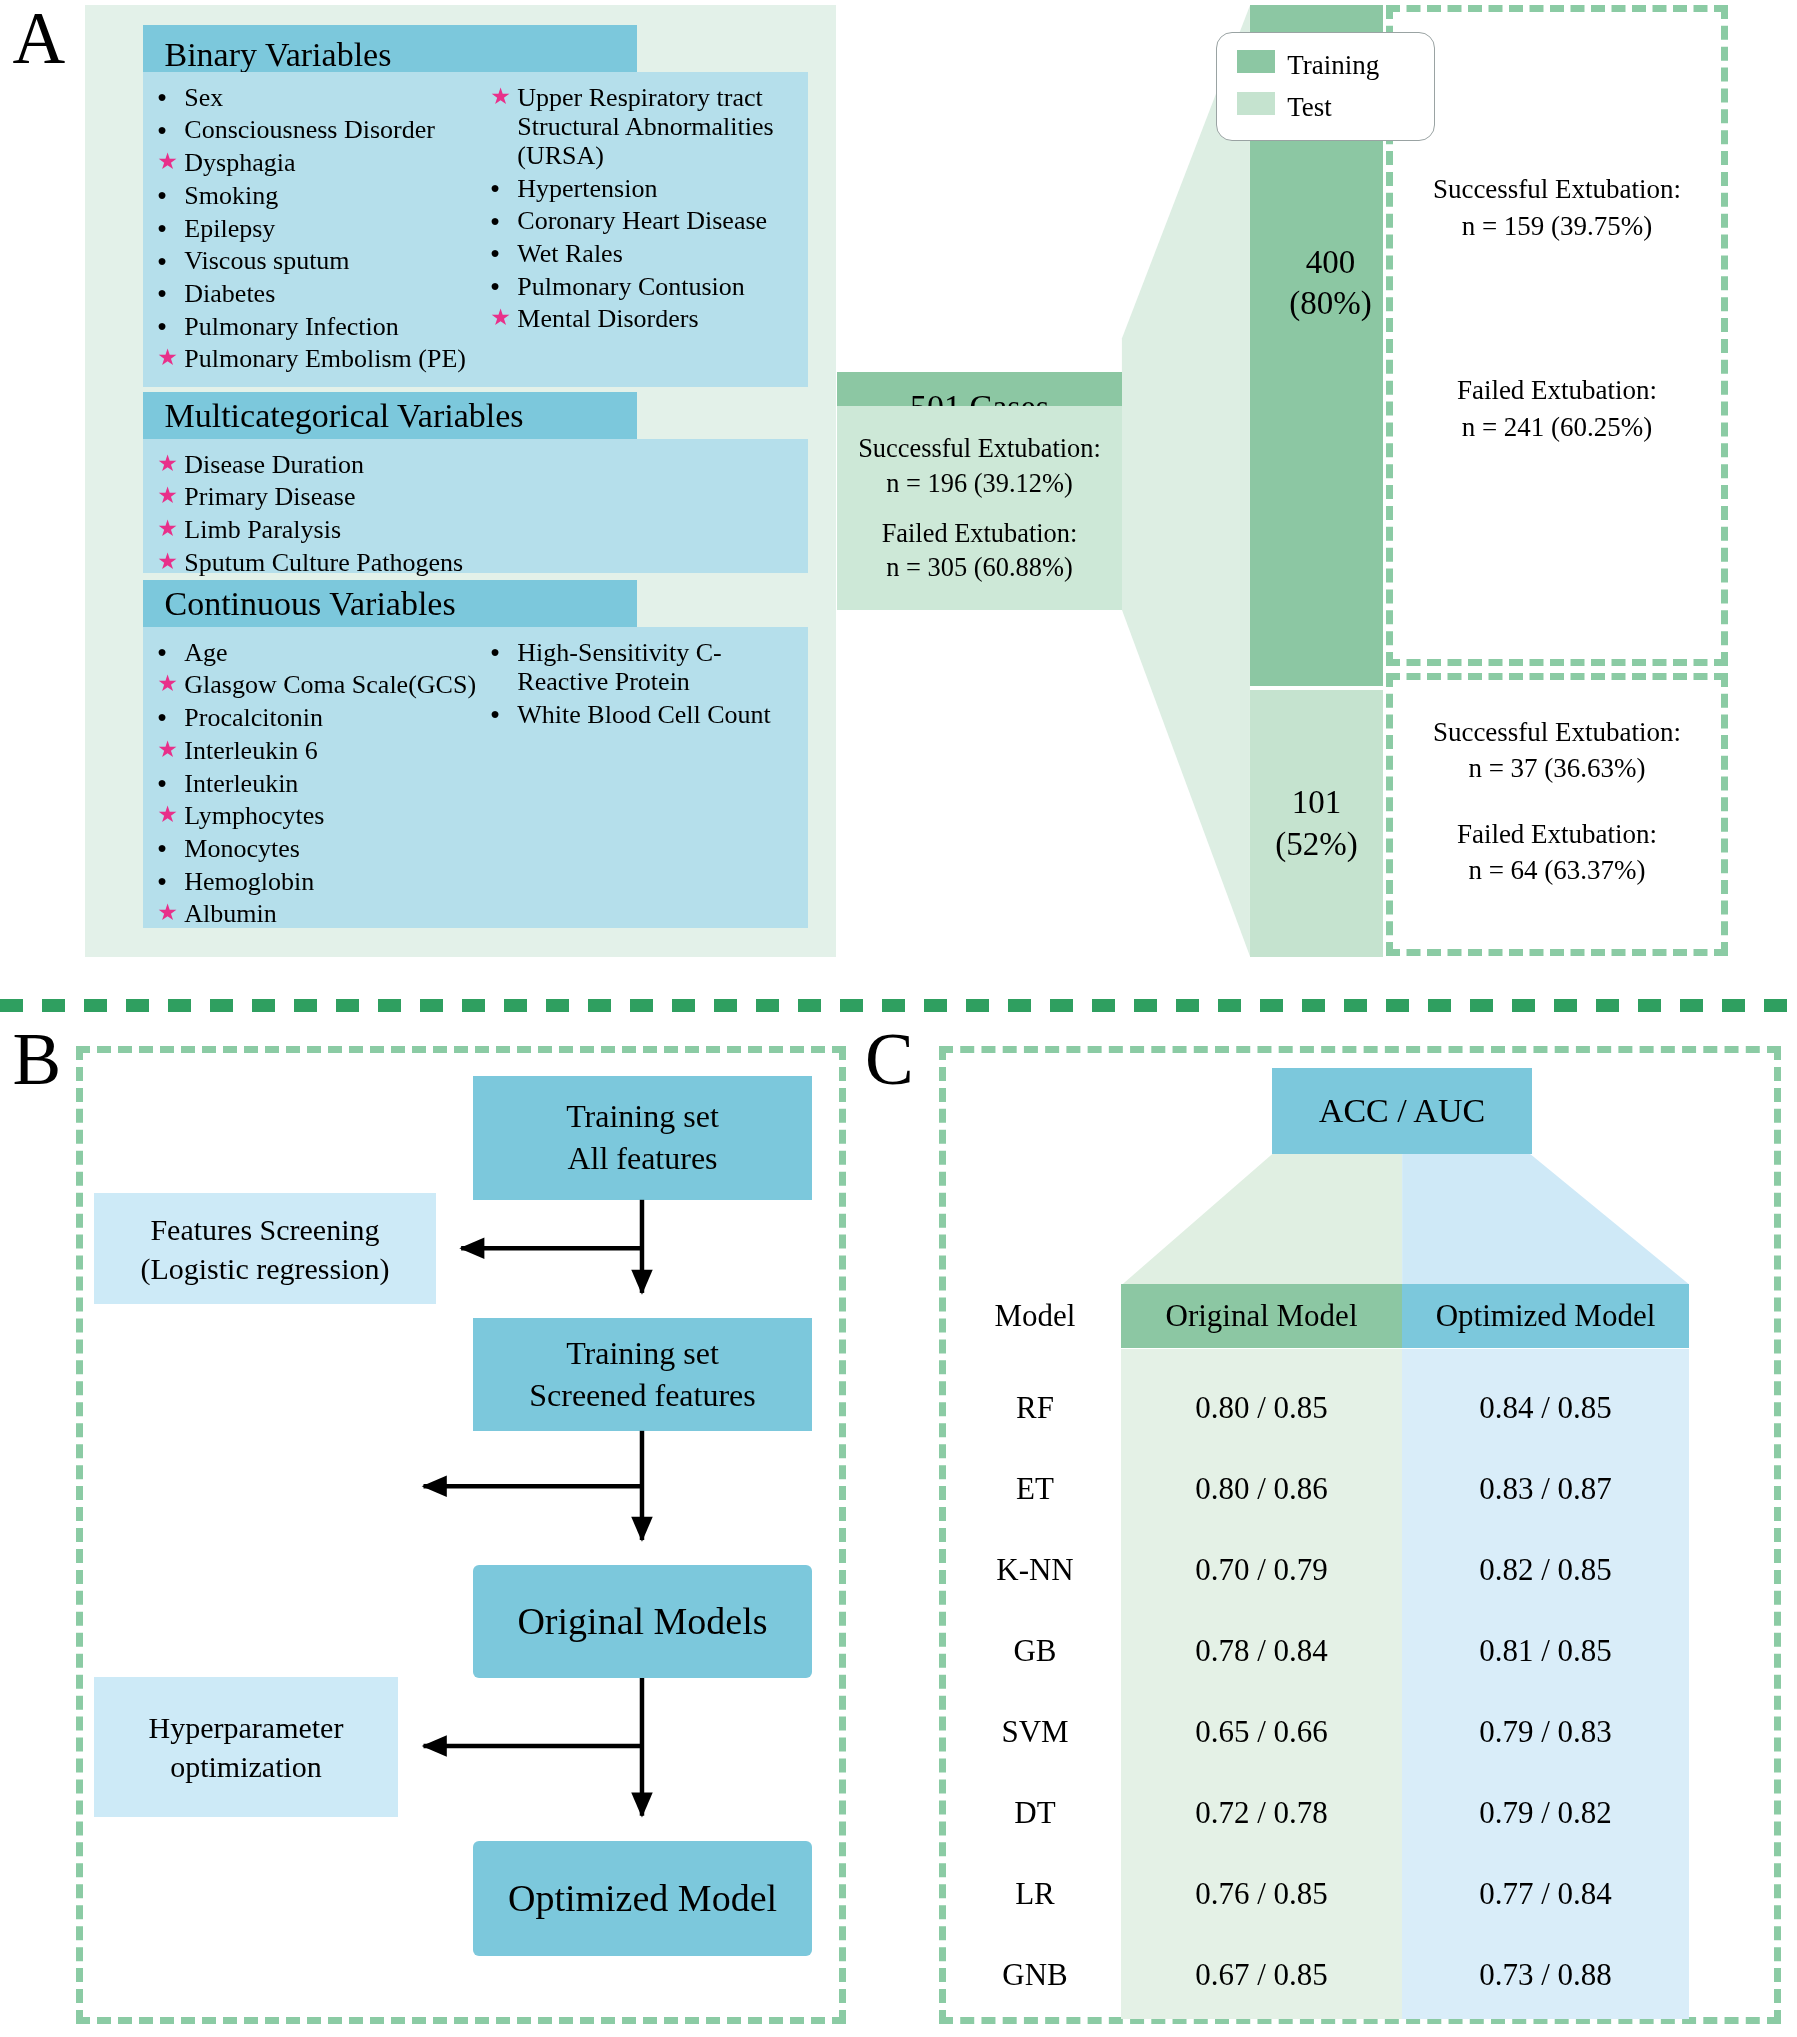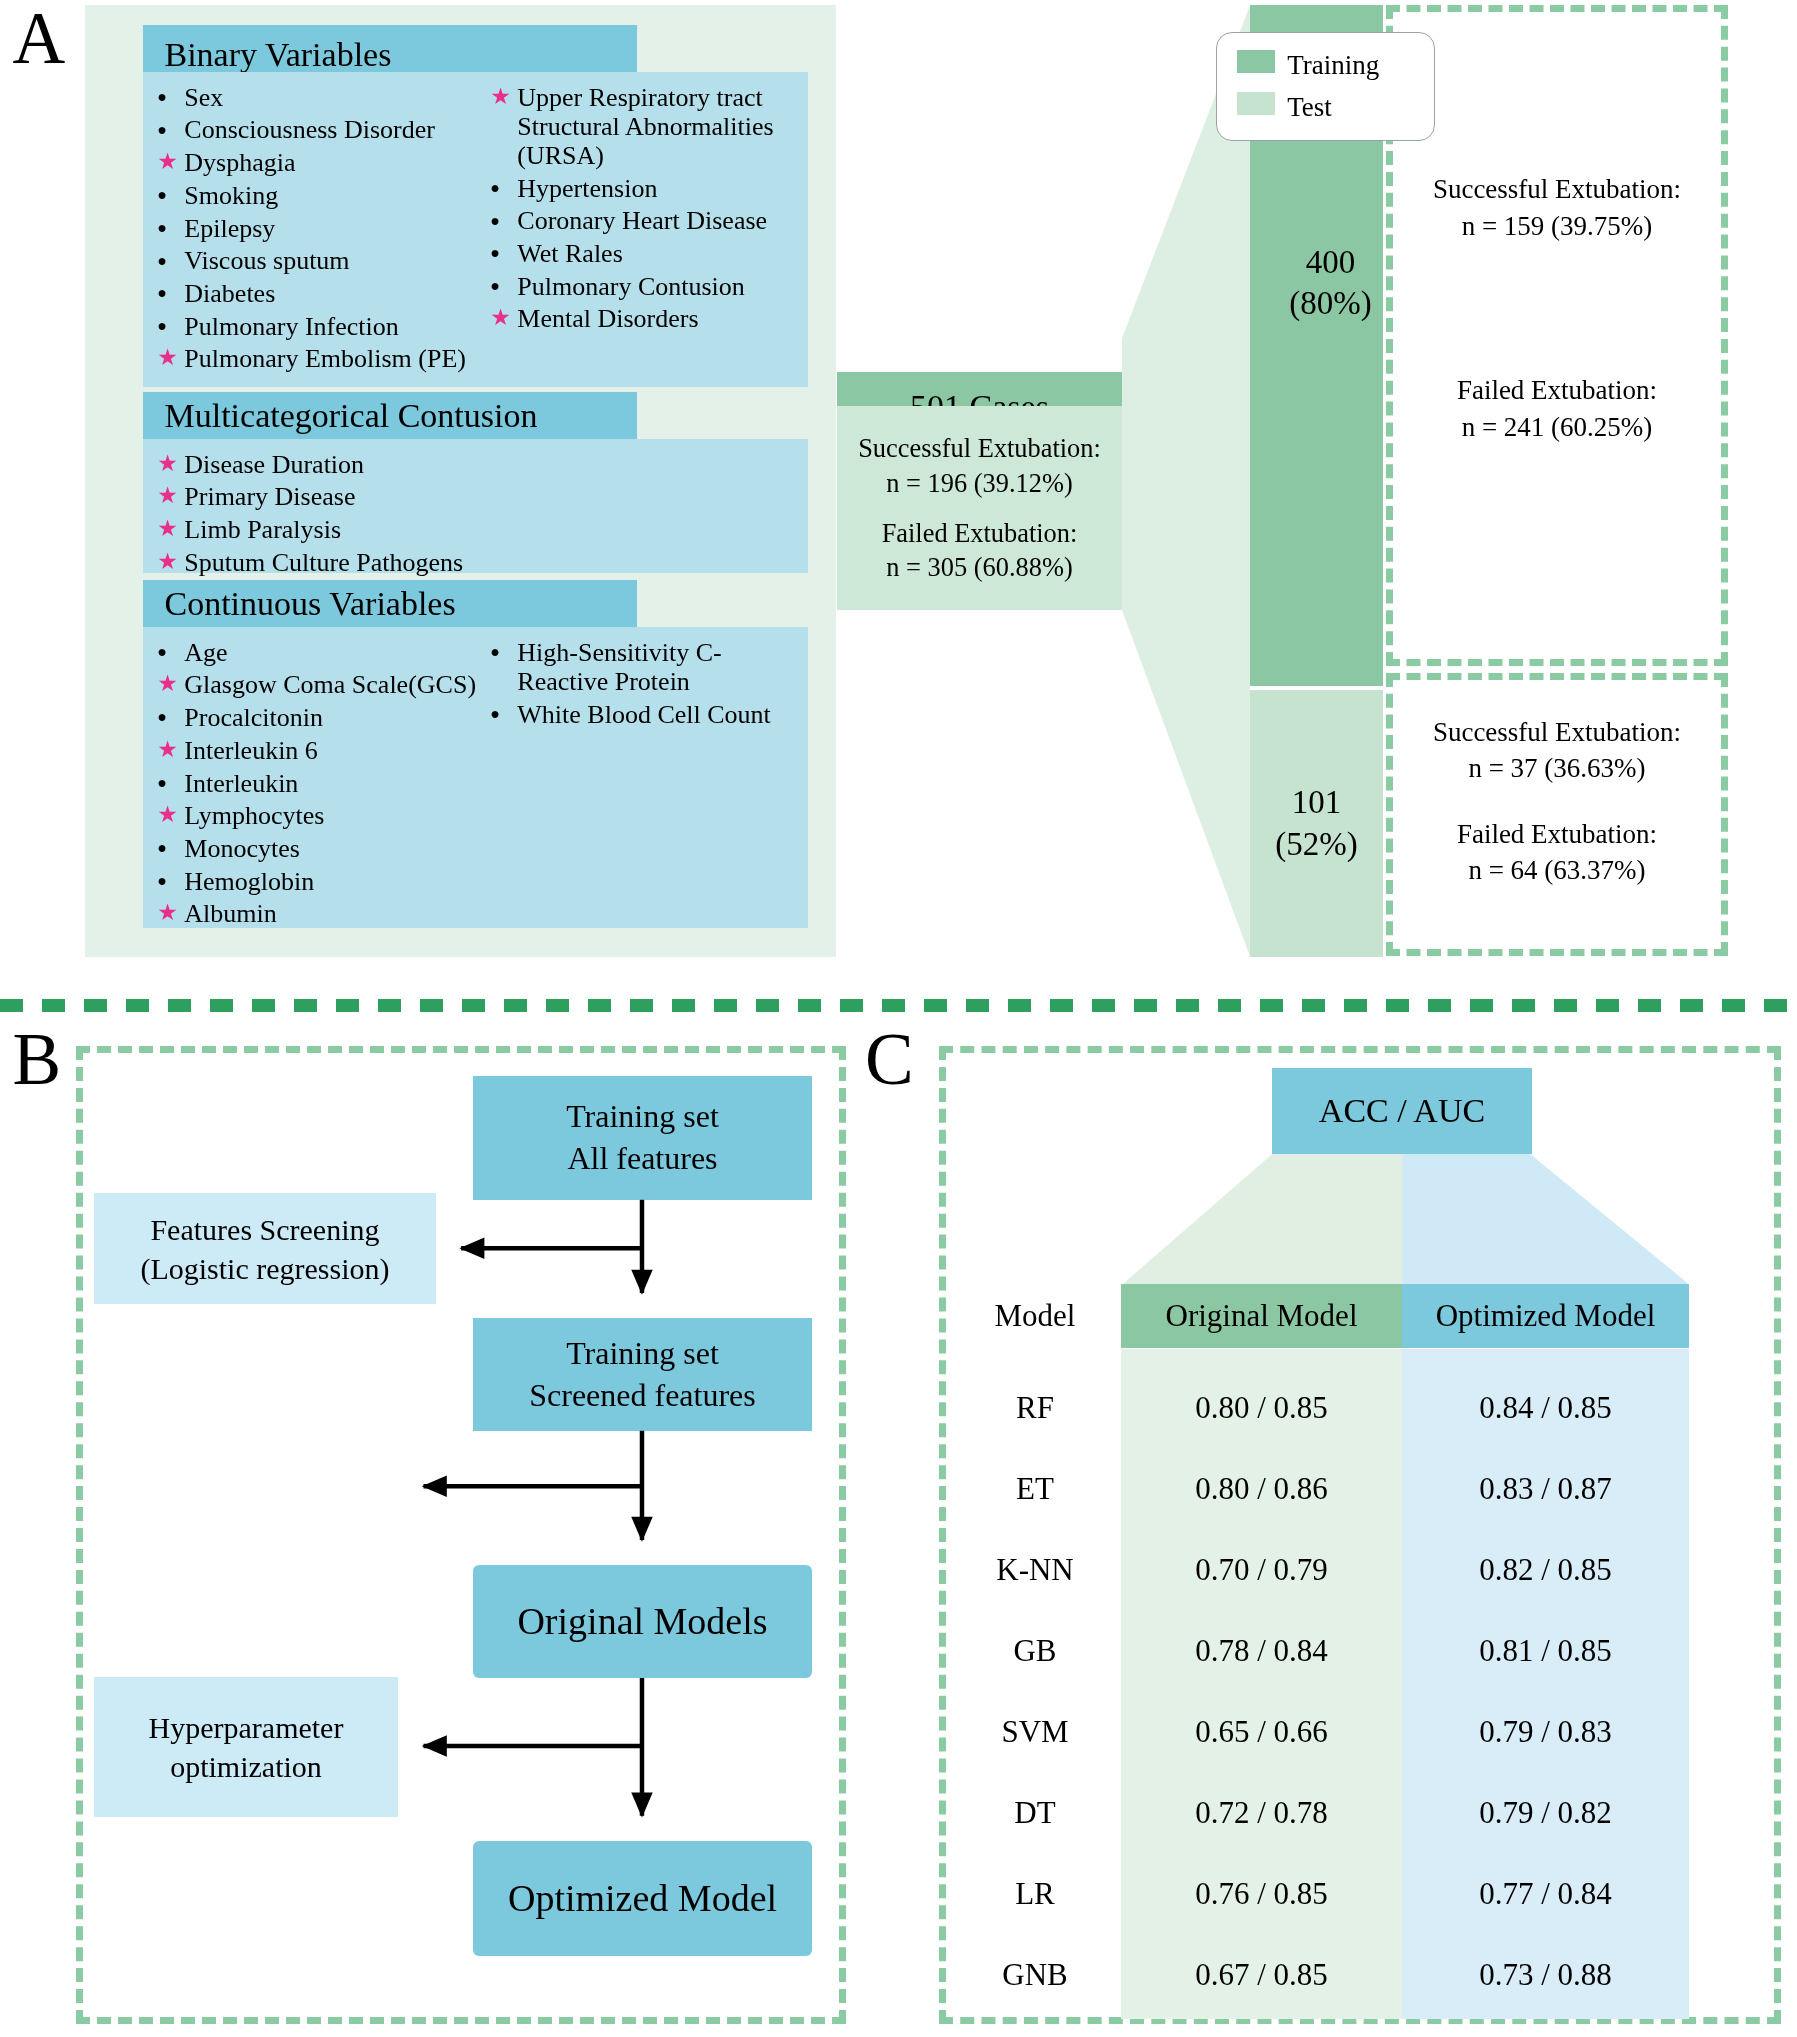--- a/index.html
+++ b/index.html
@@ -154,21 +154,21 @@
           <span class="var-text">Pulmonary Contusion</span>
         </div>
 
         <div class="var-item">
           <span class="bullet star">★</span>
           <span class="var-text">Mental Disorders</span>
         </div>
       </div>
   </div>
 
-  <div class="var-header" style="left:143px; top:392px; width:494px; height:47px;">Multicategorical Contusion</div>
+  <div class="var-header" style="left:143px; top:392px; width:494px; height:47px;">Multicategorical Variables</div>
   <div class="var-list" style="left:143px; top:439px; width:665px; height:134px;">
     <div class="var-col" style="width:627px;">
 
         <div class="var-item">
           <span class="bullet star">★</span>
           <span class="var-text">Disease Duration</span>
         </div>
 
         <div class="var-item">
           <span class="bullet star">★</span>

